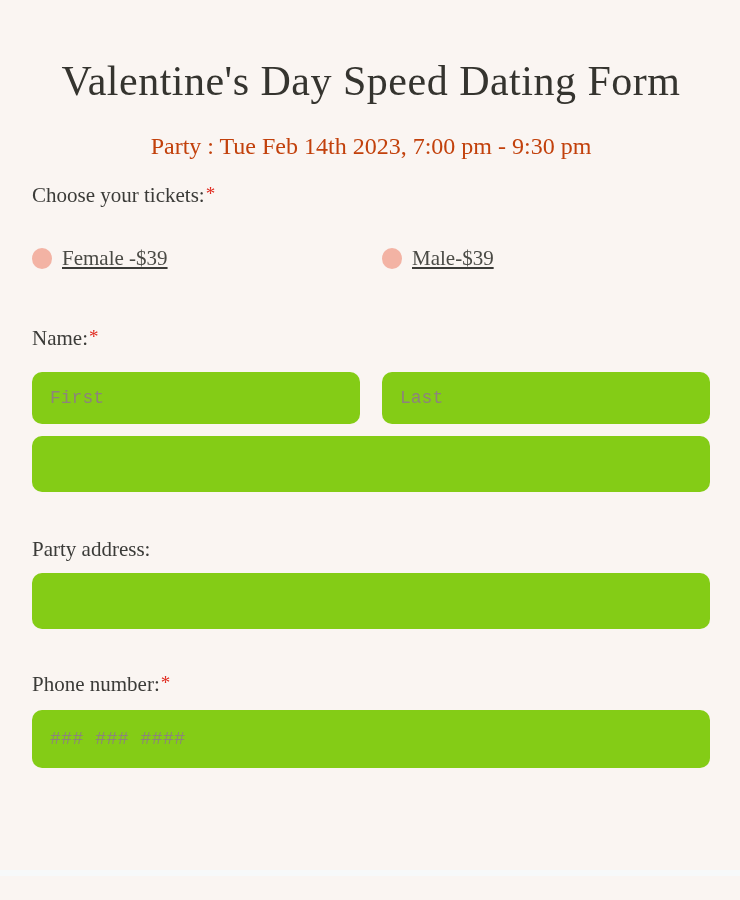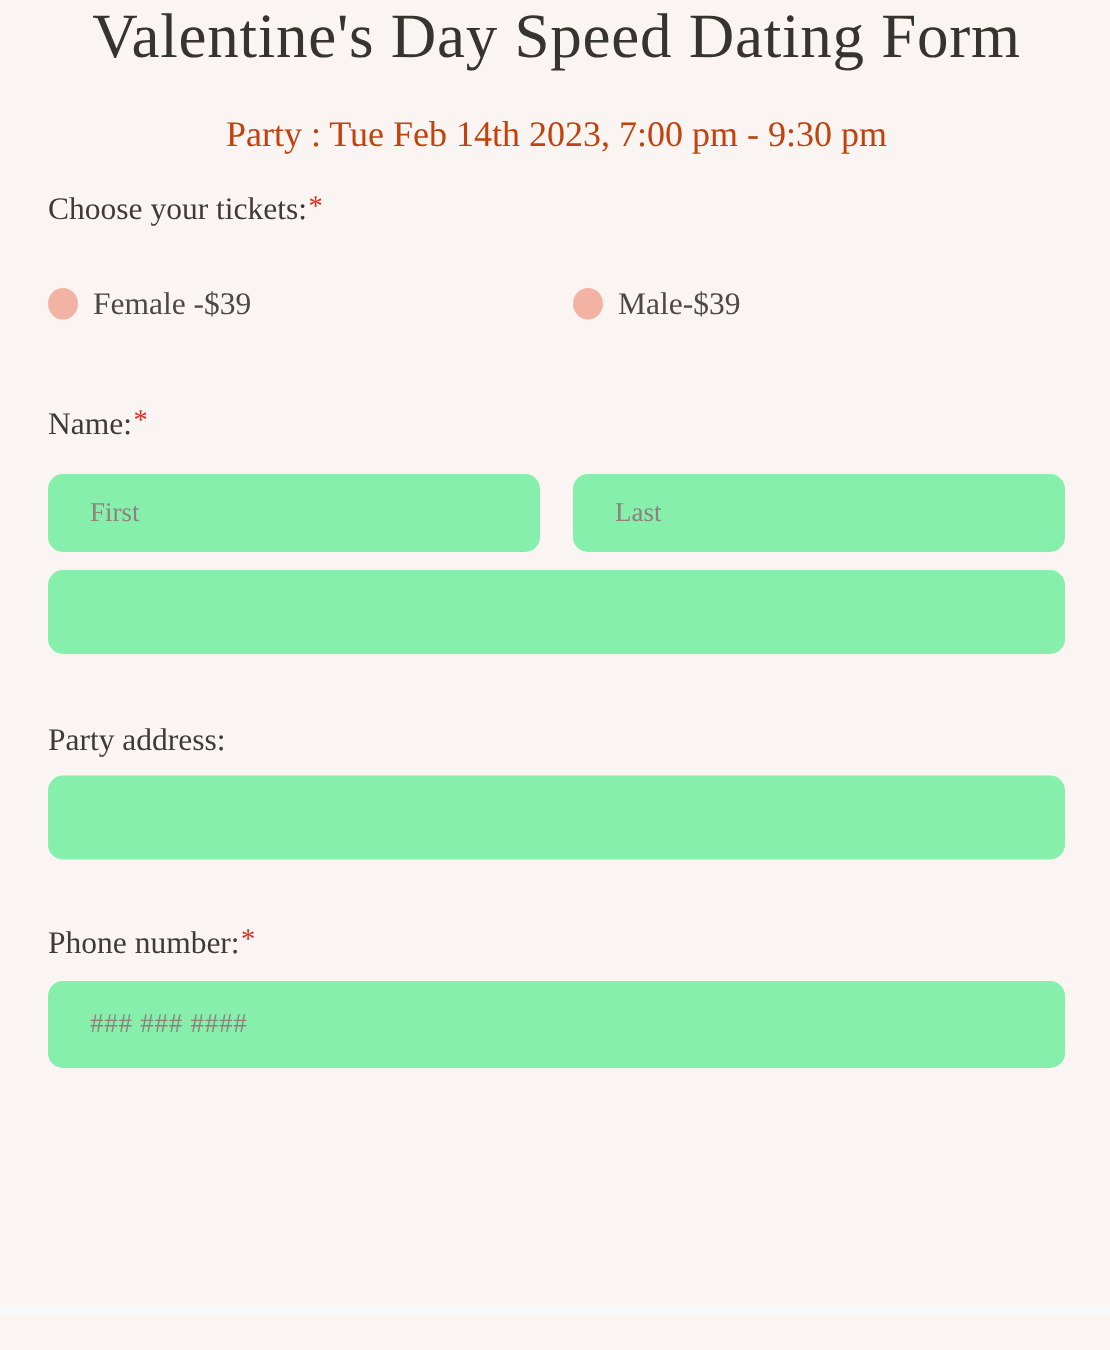--- a/index.html
+++ b/index.html
@@ -9,21 +9,21 @@
     font-family: "Liberation Serif", serif;
     color: #3b3b38;
     overflow: hidden;
   }
   .page {
     width: 740px;
     height: 900px;
     padding: 0 30px 0 32px;
     position: relative;
   }
-  .form-header { text-align: center; }
+  .form-header { text-align: center; padding-top: 56px; }
   .form-title {
     font-size: 42px;
     font-weight: 400;
     letter-spacing: 0.5px;
     color: #35342f;
     line-height: 1.2;
   }
   .form-subtitle {
     margin-top: 26px;
     font-size: 24px;
@@ -47,45 +47,46 @@
     display: flex;
     gap: 22px;
     margin-top: 38px;
   }
   .ticket-option {
     flex: 1;
     display: flex;
     align-items: center;
     gap: 10px;
     cursor: pointer;
+    text-decoration: underline;
   }
   .radio-dot {
     width: 20px;
     height: 21px;
     border-radius: 50%;
     background: #f3b3a4;
     flex: 0 0 auto;
   }
   .ticket-option-label { font-size: 21px; color: #4a4a45; }
 
   .name-label { margin-top: 55px; }
   .name-row {
     display: flex;
     gap: 22px;
     margin-top: 20px;
   }
   .text-input {
     display: block;
-    background: #86efac;
+    background: #84cc16;
     border: none;
     border-radius: 10px;
-    font-family: Liberation Serif, serif;
+    font-family: Liberation Mono, monospace;
     font-size: 18px;
     color: #5b534e;
-    padding: 0 28px;
+    padding: 0 18px;
     outline: none;
     width: 100%;
   }
   .text-input::placeholder { color: #8d837c; opacity: 1; }
   .name-row .text-input { flex: 1; height: 52px; }
 
   .age-label { margin-top: 43px; }
   .age-input { margin-top: 12px; height: 56px; }
 
   .email-label { margin-top: 45px; }

